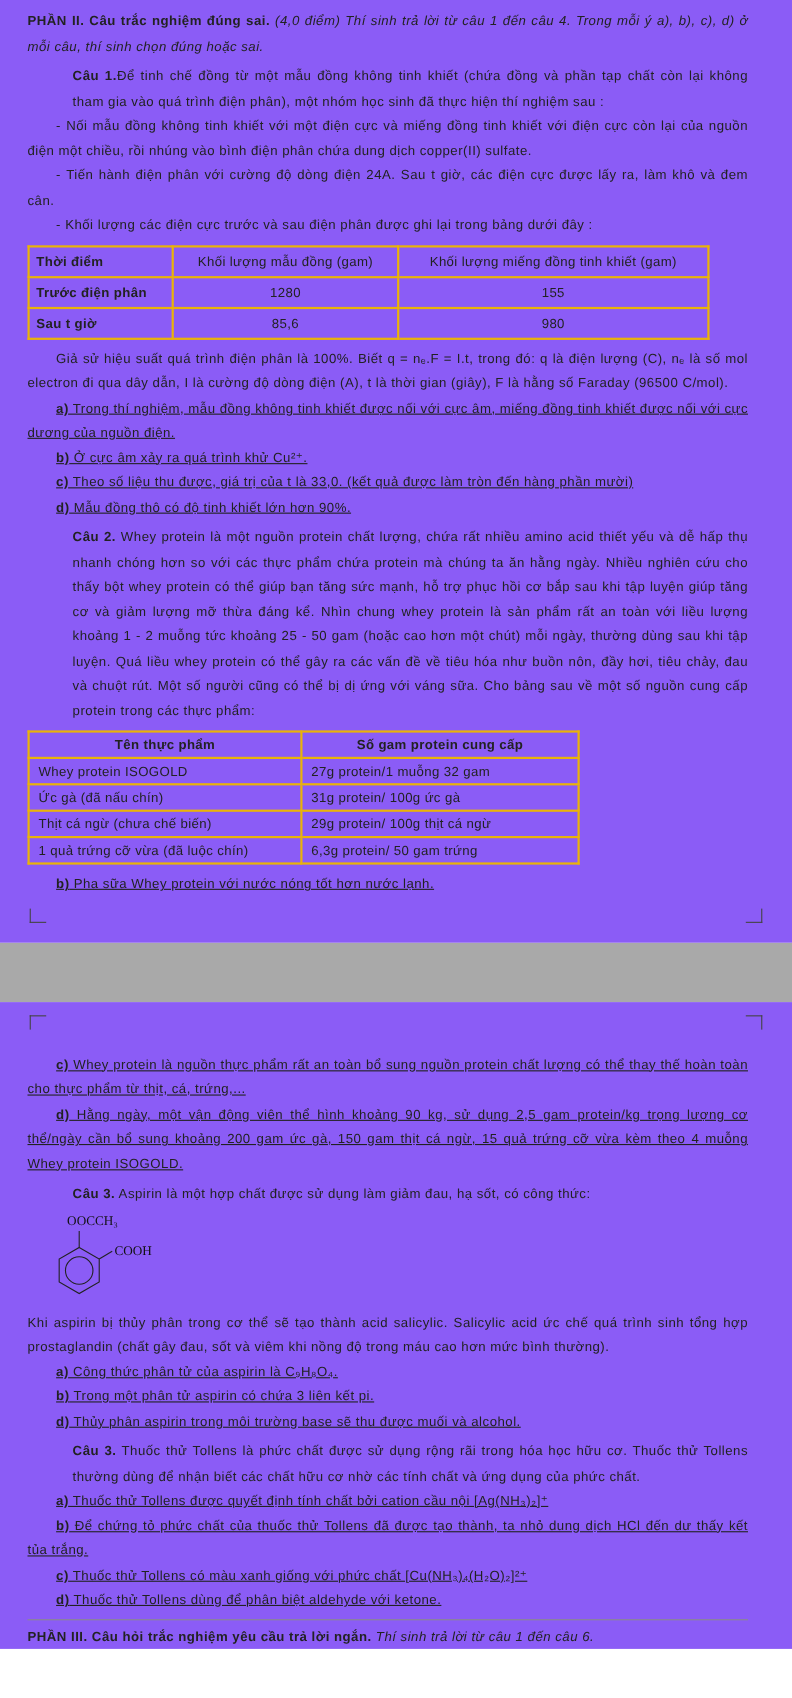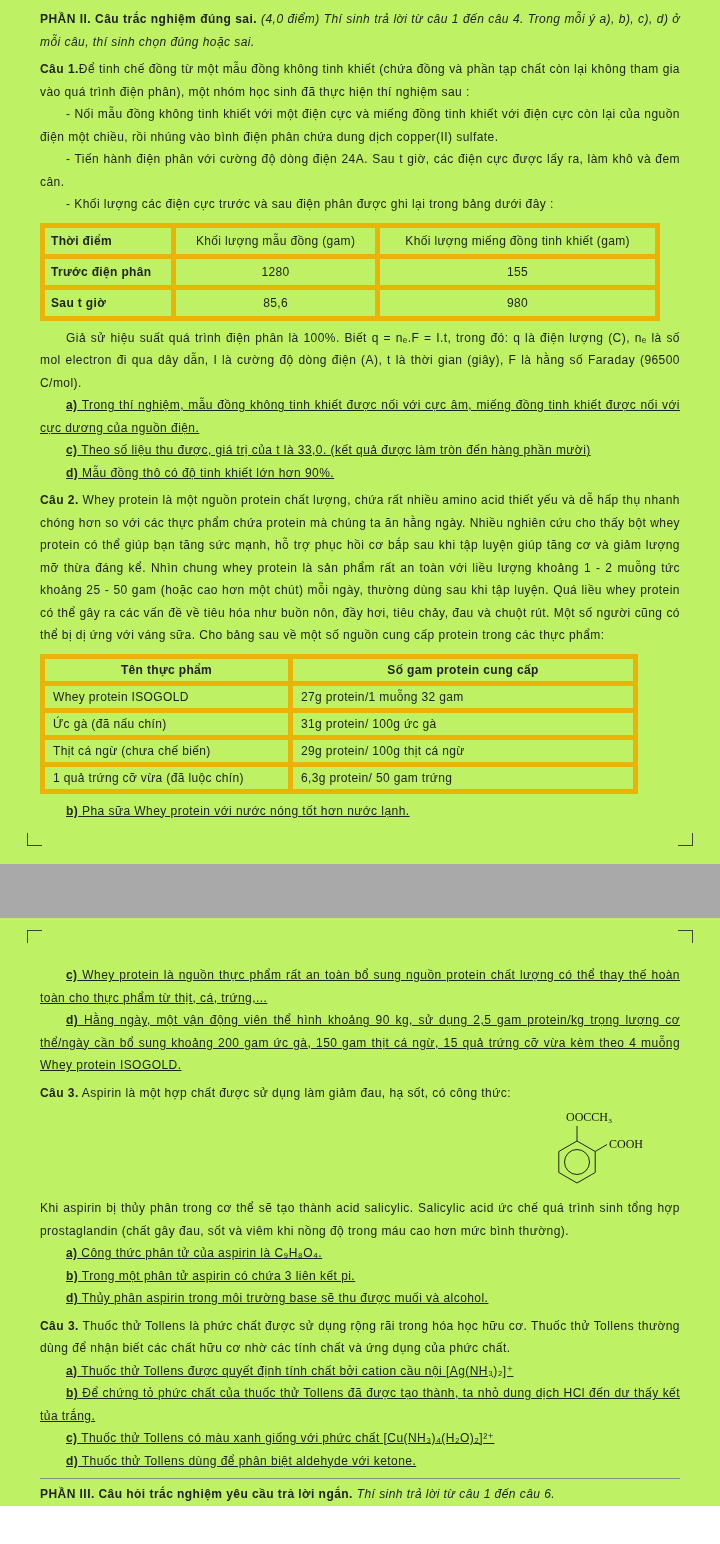--- a/index.html
+++ b/index.html
@@ -3,49 +3,49 @@
 <meta charset="utf-8">
 <style>
   * { box-sizing: border-box; }
   html, body { margin: 0; padding: 0; }
   body {
     width: 720px; height: 1544px; overflow: hidden;
     background: #ffffff;
     font-family: "Liberation Sans", "DejaVu Sans", sans-serif;
     color: #222222;
   }
-  .page { position: relative; background: #bef264; padding-left: 40px; padding-right: 40px; }
+  .page { position: relative; background: #8b5cf6; padding-left: 25px; padding-right: 40px; }
   #page1 { padding-top: 8px; padding-bottom: 42px; }
   #page2 { padding-top: 46px; }
   .page-gap { height: 54px; background: #a9a9a9; }
 
   .para {
     margin: 0; font-size: 12px; line-height: 22.5px;
     letter-spacing: 0.45px; text-align: justify;
   }
-  .para.mt { margin-top: 5px; }
+  .para.mt { margin-top: 5px; margin-left: 41px; }
   .indent { text-indent: 26px; }
   .stmt  { text-indent: 26px; text-decoration: underline; }
   .run-italic { font-style: italic; }
 
   table.tbl { border-collapse: collapse; margin: 7px 0 6px 0; }
   .tbl td {
-    border: 5px solid #eab308; font-size: 12px; letter-spacing: 0.35px;
+    border: 2px solid #eab308; font-size: 12px; letter-spacing: 0.35px;
     padding: 4px 6px; line-height: 18px; vertical-align: middle;
   }
   .tbl1 { width: 620px; }
   .tbl1 td.c1 { width: 131px; font-weight: bold; text-align: left; }
   .tbl1 td.num { text-align: center; }
   .tbl1 td.h { text-align: center; font-weight: normal; }
-  .tbl2 { width: 598px; margin-left: 70px; border-radius: 18px; }
+  .tbl2 { width: 502px; margin-left: 70px; border-radius: 18px; }
   .tbl2 td { padding: 2px 8px; }
   .tbl2 td.hc1 { font-weight: bold; text-align: center; width: 248px; }
   .tbl2 td.hc2 { font-weight: bold; text-align: center; }
 
-  .structure { text-align: right; margin: 3px 0 2px 0; }
+  .structure { text-align: left; margin: 3px 0 2px 0; }
   .chemtext { font-family: "Liberation Serif", serif; font-size: 12px; fill: #111; }
 
   .part3-heading { border-top: 1px solid #8a8a8a; padding-top: 4px; margin-top: 6px; }
 
   .mark { position: absolute; width: 15px; height: 13px; }
   .mark.bl { left: 27px; bottom: 18px; border-left: 1px solid #444; border-bottom: 1px solid #444; }
   .mark.br { right: 27px; bottom: 18px; border-right: 1px solid #444; border-bottom: 1px solid #444; }
   .mark.tl { left: 27px; top: 12px; border-left: 1px solid #444; border-top: 1px solid #444; }
   .mark.tr { right: 27px; top: 12px; border-right: 1px solid #444; border-top: 1px solid #444; }
 </style>
@@ -80,20 +80,21 @@
         <td class="c1">Sau t giờ</td>
         <td class="num">85,6</td>
         <td class="num">980</td>
       </tr>
     </tbody>
       </table>
 
     <p class="para indent">Giả sử hiệu suất quá trình điện phân là 100%. Biết q = nₑ.F = I.t, trong đó: q là điện lượng (C), nₑ là số mol electron đi qua dây dẫn, I là cường độ dòng điện (A), t là thời gian (giây), F là hằng số Faraday (96500 C/mol).</p>
 
     <p class="para stmt"><b>a)</b><span> Trong thí nghiệm, mẫu đồng không tinh khiết được nối với cực âm, miếng đồng tinh khiết được nối với cực dương của nguồn điện.</span></p>
+    <p class="para stmt"><b>b)</b><span> Ở cực âm xảy ra quá trình khử Cu²⁺.</span></p>
     <p class="para stmt"><b>c)</b><span> Theo số liệu thu được, giá trị của t là 33,0. (kết quả được làm tròn đến hàng phần mười)</span></p>
     <p class="para stmt"><b>d)</b><span> Mẫu đồng thô có độ tinh khiết lớn hơn 90%.</span></p>
 
     <p class="para mt"><b>Câu 2.</b><span> Whey protein là một nguồn protein chất lượng, chứa rất nhiều amino acid thiết yếu và dễ hấp thụ nhanh chóng hơn so với các thực phẩm chứa protein mà chúng ta ăn hằng ngày. Nhiều nghiên cứu cho thấy bột whey protein có thể giúp bạn tăng sức mạnh, hỗ trợ phục hồi cơ bắp sau khi tập luyện giúp tăng cơ và giảm lượng mỡ thừa đáng kể. Nhìn chung whey protein là sản phẩm rất an toàn với liều lượng khoảng 1 -  2 muỗng tức khoảng 25 - 50 gam (hoặc cao hơn một chút) mỗi ngày, thường dùng sau khi tập luyện. Quá liều whey protein có thể gây ra các vấn đề về tiêu hóa như buồn nôn, đầy hơi, tiêu chảy, đau và chuột rút. Một số người cũng có thể bị dị ứng với váng sữa. Cho bảng sau về một số nguồn cung cấp protein trong các thực phẩm:</span></p>
 
     <table class="tbl tbl2">
       <tbody>
           <tr>
         <td class="hc1">Tên thực phẩm</td>
         <td class="hc2">Số gam protein cung cấp</td>

